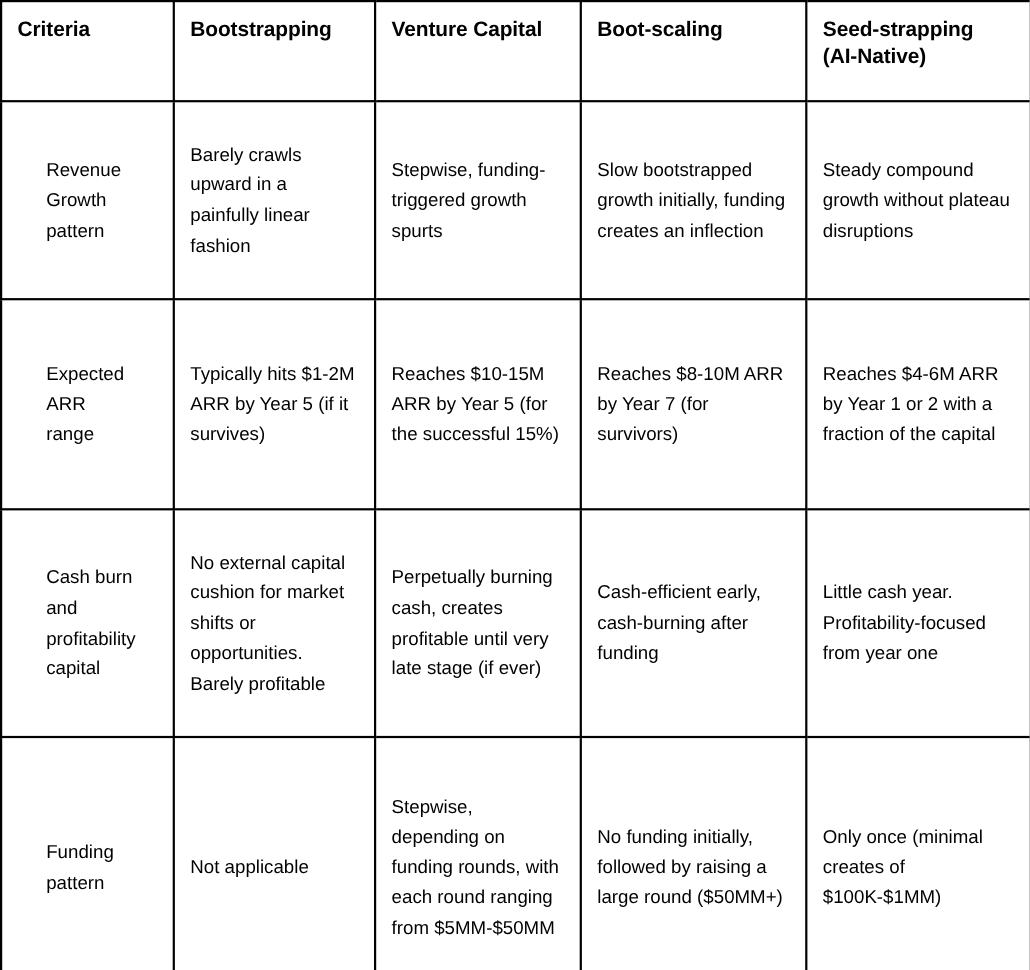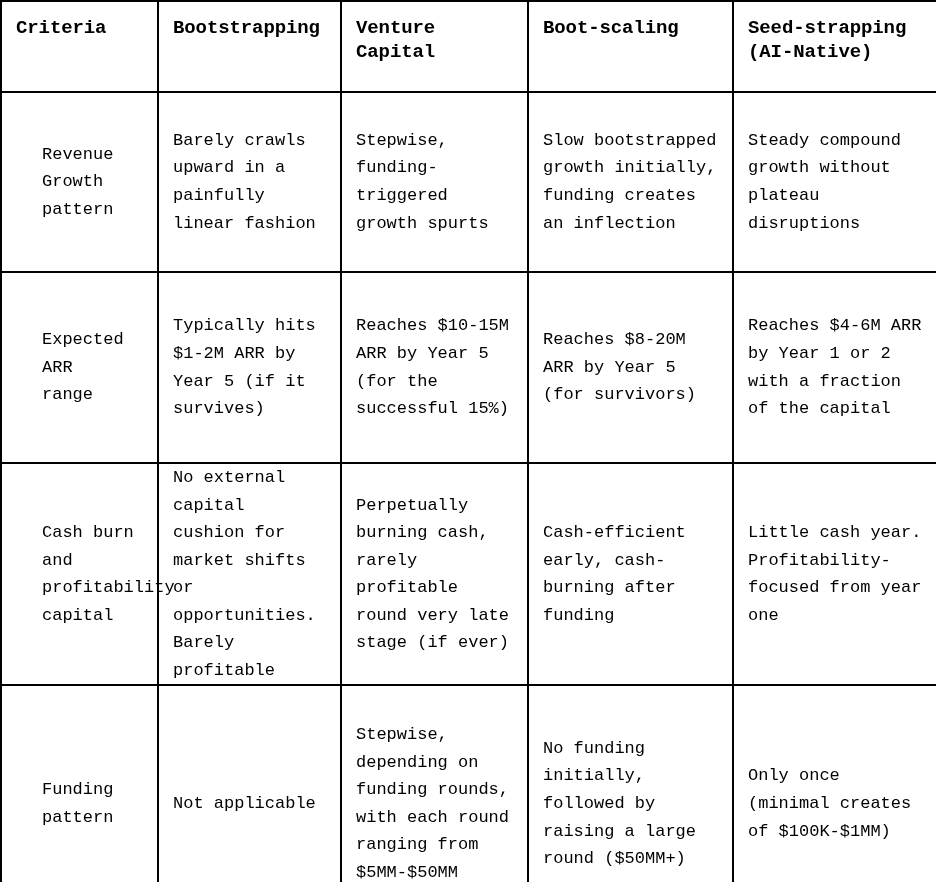--- a/index.html
+++ b/index.html
@@ -22,21 +22,20 @@
     table-layout: fixed;
   }
 
   #comparison-table th,
   #comparison-table td {
     border: 2px solid #000000;
     padding: 0 14px;
     text-align: left;
     vertical-align: middle;
     background: #ffffff;
-    font-family: Liberation Mono, monospace;
   }
 
   
   col.c0 { width: 157px; }
   col.c1 { width: 183px; }
   col.c2 { width: 187px; }
   col.c3 { width: 205px; }
   col.c4 { width: 204px; }
 
   
@@ -130,38 +129,38 @@
         <span class="cell-text">Expected ARR
 range</span>
       </td>
       <td>
         <span class="cell-text">Typically hits $1-2M ARR by Year 5 (if it survives)</span>
       </td>
       <td>
         <span class="cell-text">Reaches $10-15M ARR by Year 5 (for the successful 15%)</span>
       </td>
       <td>
-        <span class="cell-text">Reaches $8-20M ARR by Year 5 (for survivors)</span>
+        <span class="cell-text">Reaches $8-10M ARR by Year 7 (for survivors)</span>
       </td>
       <td>
         <span class="cell-text">Reaches $4-6M ARR by Year 1 or 2 with a fraction of the capital</span>
       </td>
     </tr>
 
     <tr class="row-2">
       <td class="criteria-cell">
         <span class="cell-text">Cash burn and
 profitability
 capital</span>
       </td>
       <td>
         <span class="cell-text">No external capital cushion for market shifts or opportunities. Barely profitable</span>
       </td>
       <td>
-        <span class="cell-text">Perpetually burning cash, rarely profitable round very late stage (if ever)</span>
+        <span class="cell-text">Perpetually burning cash, creates profitable until very late stage (if ever)</span>
       </td>
       <td>
         <span class="cell-text">Cash-efficient early, cash-burning after funding</span>
       </td>
       <td>
         <span class="cell-text">Little cash year. Profitability-focused from year one</span>
       </td>
     </tr>
 
     <tr class="row-3">

